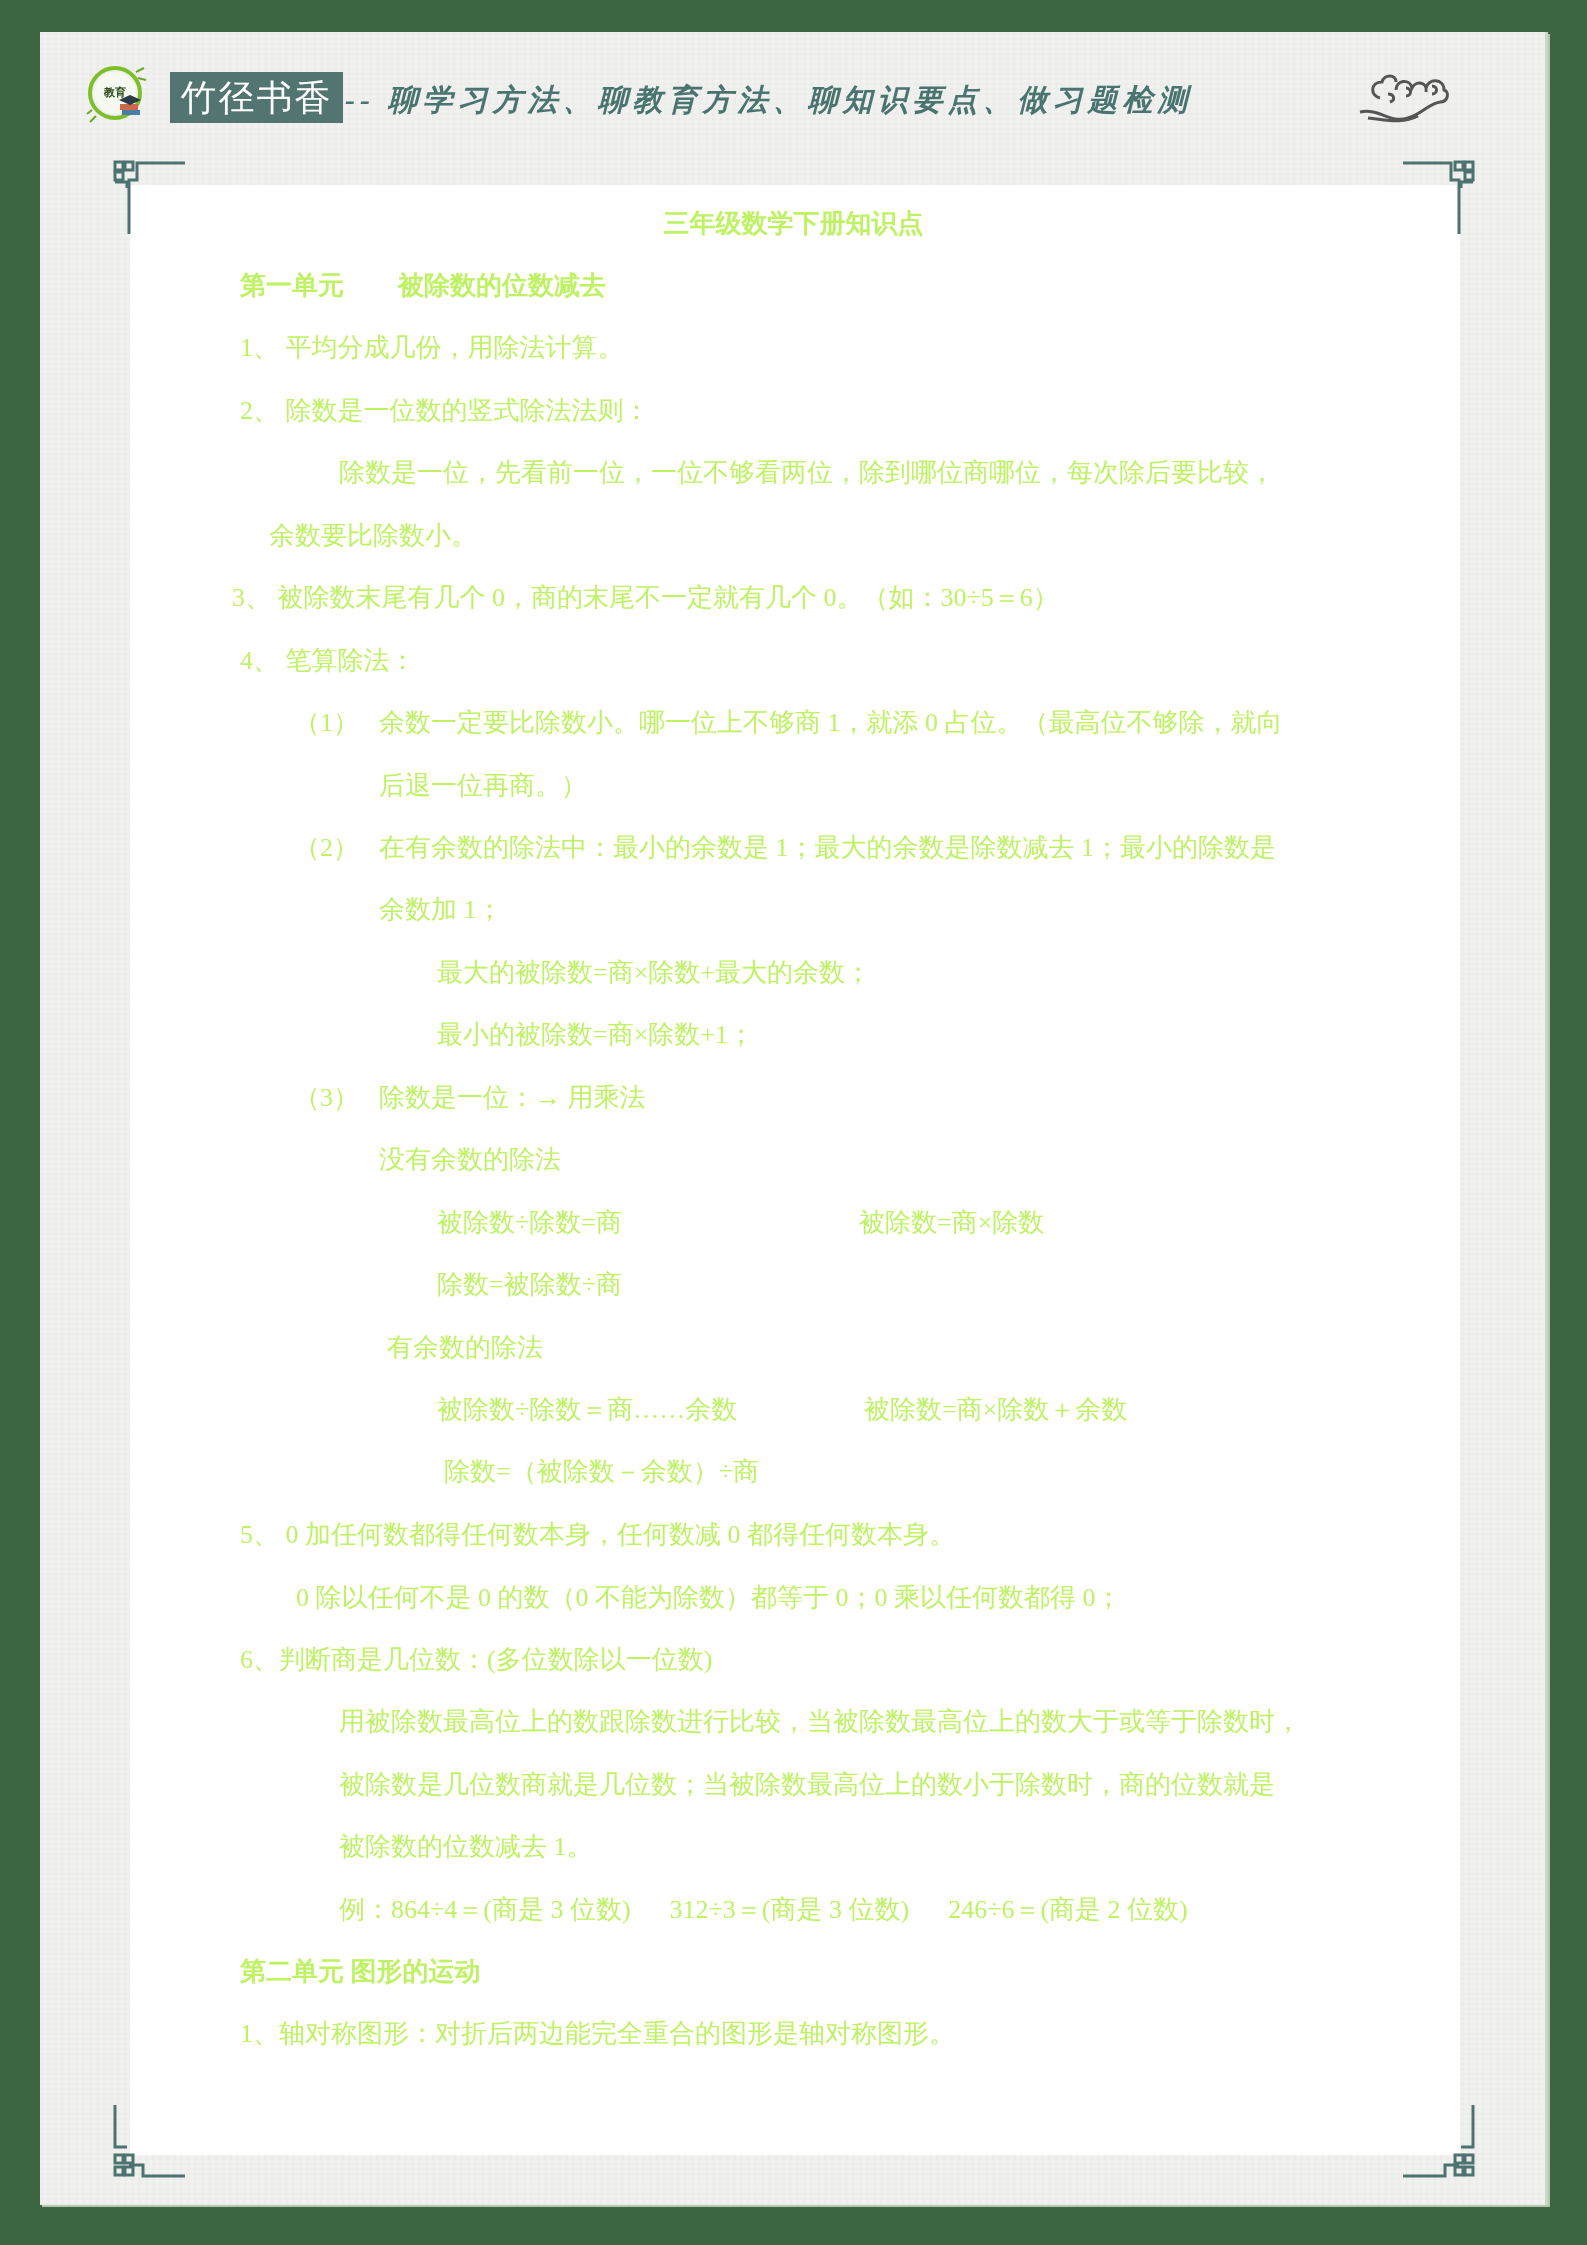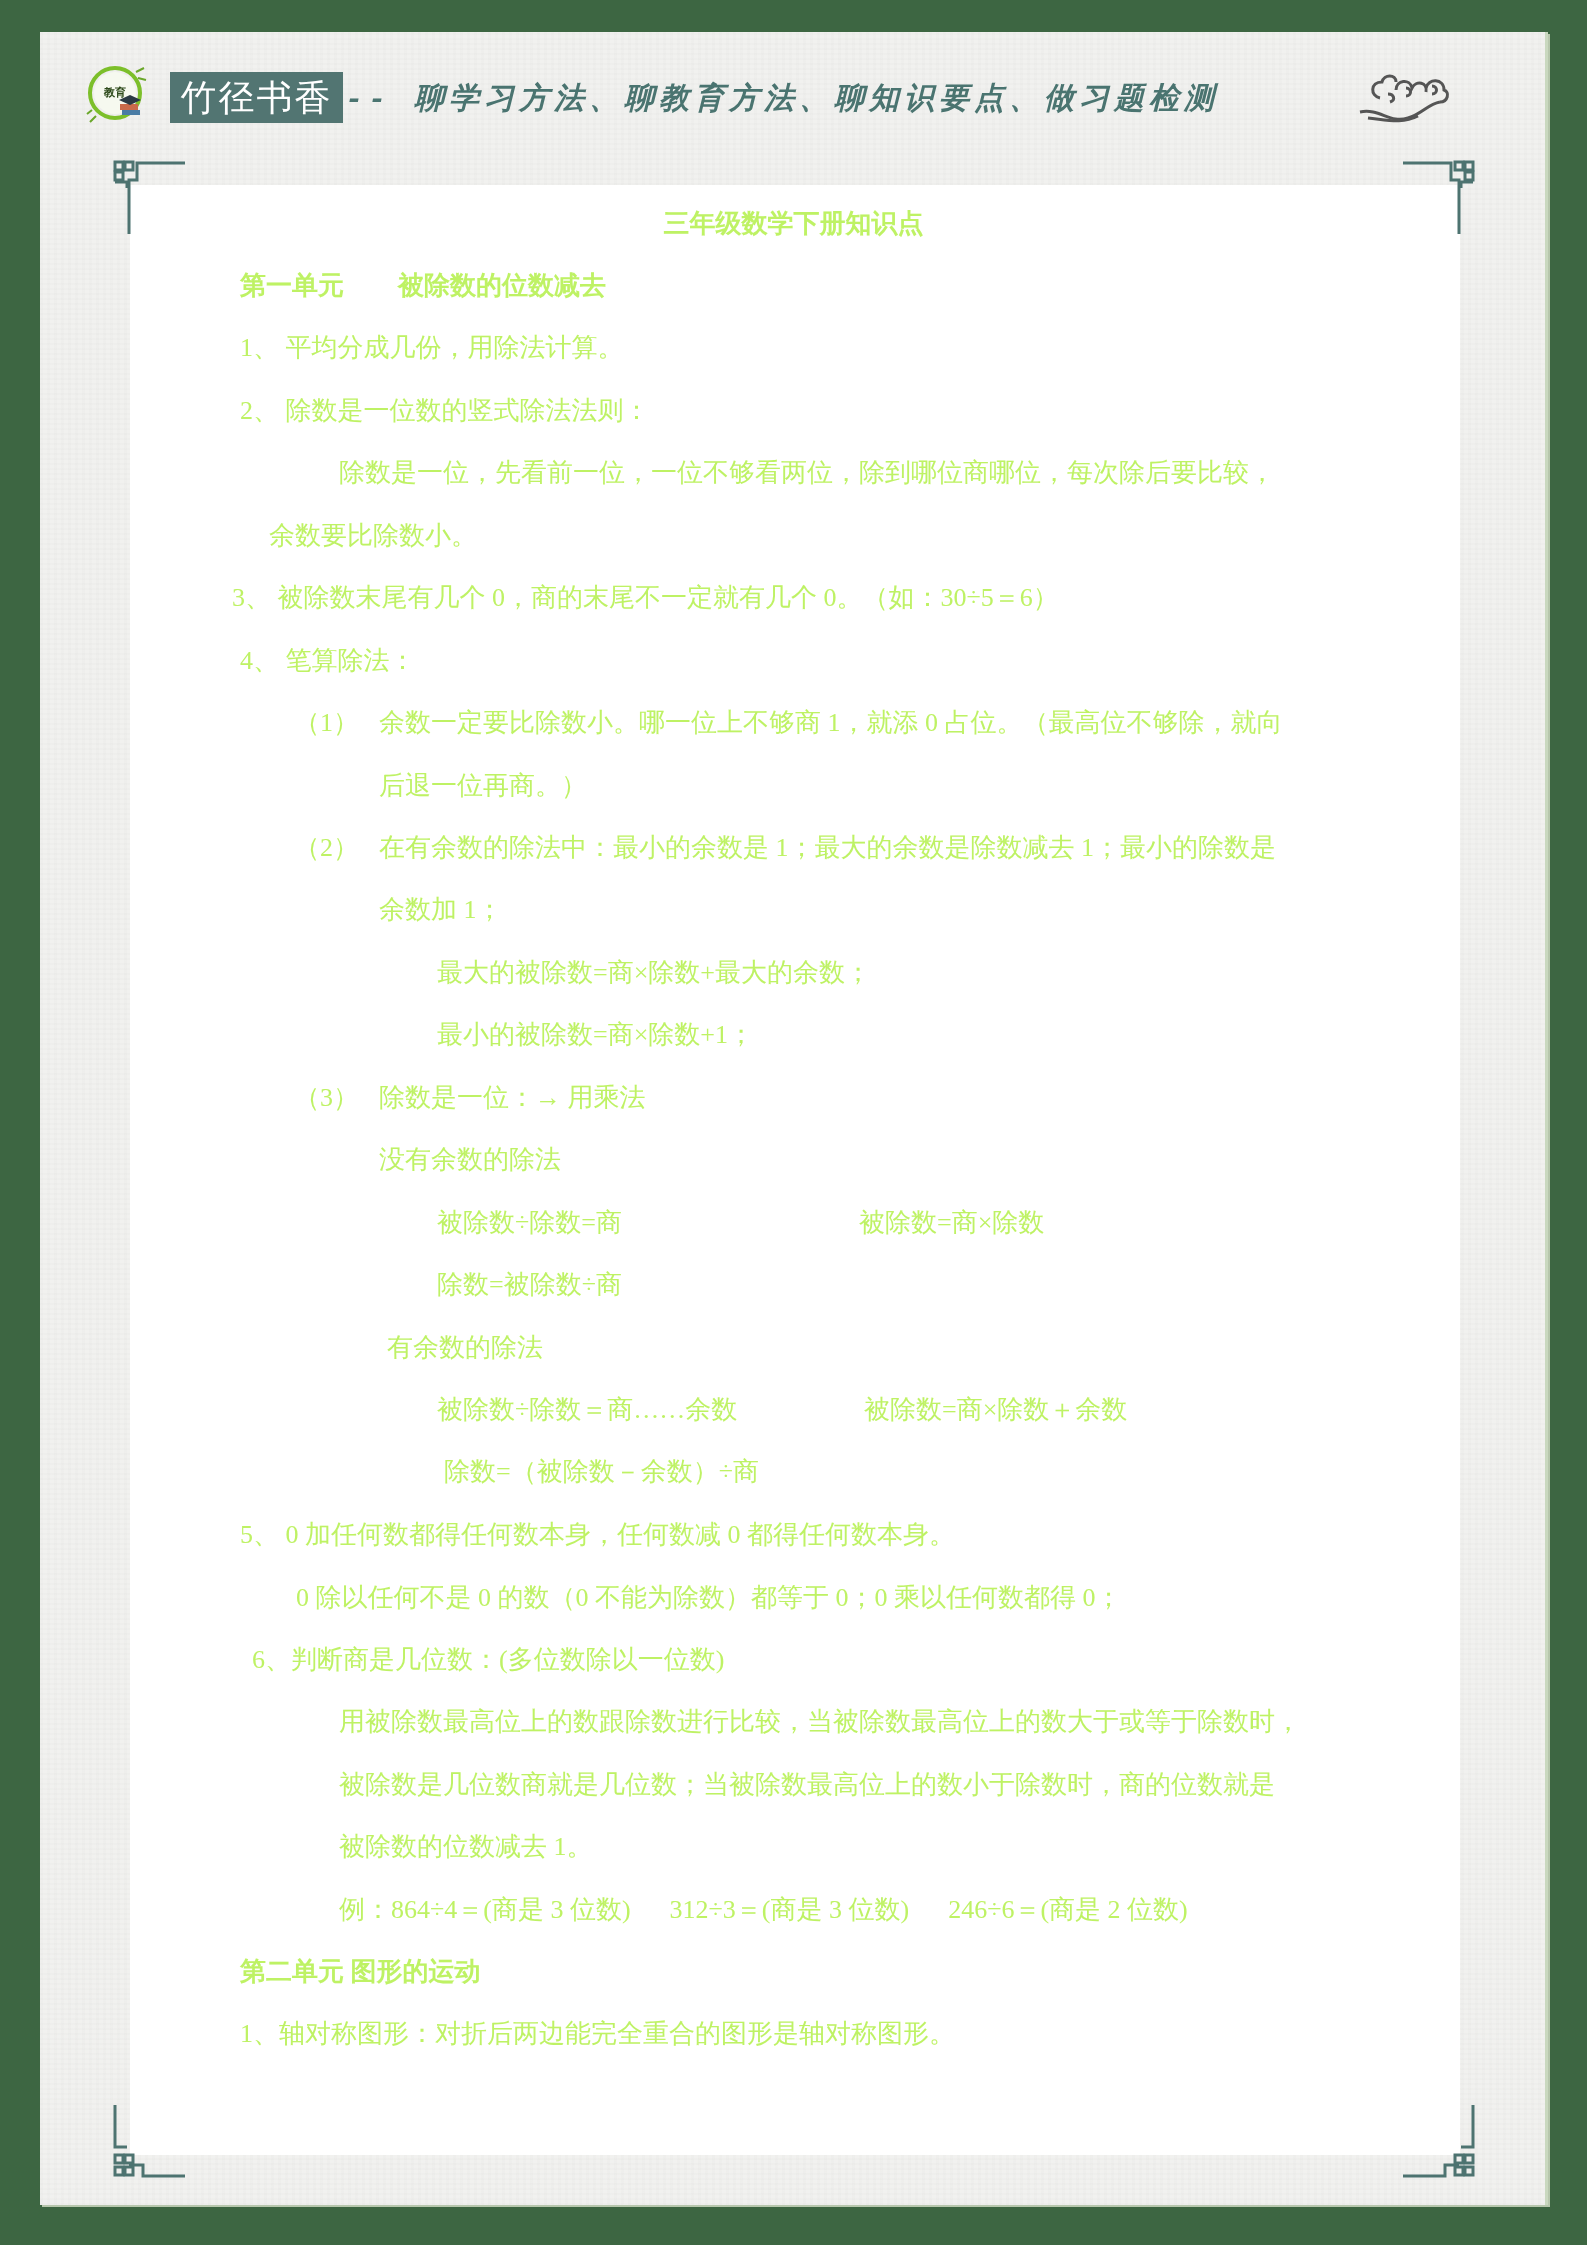--- a/index.html
+++ b/index.html
@@ -28,21 +28,21 @@
   .brand-box {
     position: absolute; left: 170px; top: 72px; width: 173px; height: 51px;
     background: #527572; color: #ffffff; font-size: 36px; line-height: 51px;
     text-align: center; letter-spacing: 2px;
     font-family: "DejaVu Sans", "Liberation Sans", sans-serif;
   }
   .tagline {
     position: absolute; left: 345px; top: 80px; height: 40px; line-height: 40px;
     color: #4a7470; font-size: 30px; font-weight: bold; letter-spacing: 5px;
     font-style: italic; white-space: nowrap;
-    font-family: Liberation Mono, monospace;
+    font-family: Liberation Serif, serif;
   }
   .cloud { position: absolute; left: 1358px; top: 68px; width: 100px; height: 60px; }
   .ornament { position: absolute; width: 72px; height: 74px; }
   
   .line {
     position: absolute; font-size: 26px; color: #bef264; white-space: nowrap;
     line-height: 32px; height: 32px;
     font-family: "Liberation Serif", "DejaVu Serif", serif;
   }
   .title { font-weight: bold; left: 0; width: 1587px; text-align: center; }
@@ -144,20 +144,20 @@
 <div class="line" style="left:437px;top:1207px">被除数÷除数=商</div>
 <div class="line" style="left:859px;top:1207px">被除数=商×除数</div>
 <div class="line" style="left:437px;top:1269px">除数=被除数÷商</div>
 <div class="line" style="left:387px;top:1332px">有余数的除法</div>
 <div class="line" style="left:437px;top:1394px">被除数÷除数＝商……余数</div>
 <div class="line" style="left:864px;top:1394px">被除数=商×除数＋余数</div>
 <div class="line" style="left:444px;top:1456px">除数=（被除数－余数）÷商</div>
 
 <div class="line" style="left:240px;top:1519px">5、  0 加任何数都得任何数本身，任何数减 0 都得任何数本身。</div>
 <div class="line" style="left:296px;top:1582px">0 除以任何不是 0 的数（0 不能为除数）都等于 0；0 乘以任何数都得 0；</div>
-<div class="line" style="left:252px;top:1644px">6、判断商是几位数：(多位数除以一位数)</div>
+<div class="line" style="left:240px;top:1644px">6、判断商是几位数：(多位数除以一位数)</div>
 <div class="line" style="left:339px;top:1706px">用被除数最高位上的数跟除数进行比较，当被除数最高位上的数大于或等于除数时，</div>
 <div class="line" style="left:339px;top:1769px">被除数是几位数商就是几位数；当被除数最高位上的数小于除数时，商的位数就是</div>
 <div class="line" style="left:339px;top:1831px">被除数的位数减去 1。</div>
 <div class="line" style="left:339px;top:1894px;white-space:pre">例：864÷4＝(商是 3 位数)      312÷3＝(商是 3 位数)      246÷6＝(商是 2 位数)</div>
 
 <div class="line bold" style="left:240px;top:1956px">第二单元 图形的运动</div>
 <div class="line" style="left:240px;top:2018px">1、轴对称图形：对折后两边能完全重合的图形是轴对称图形。</div>
 
 </body></html>

